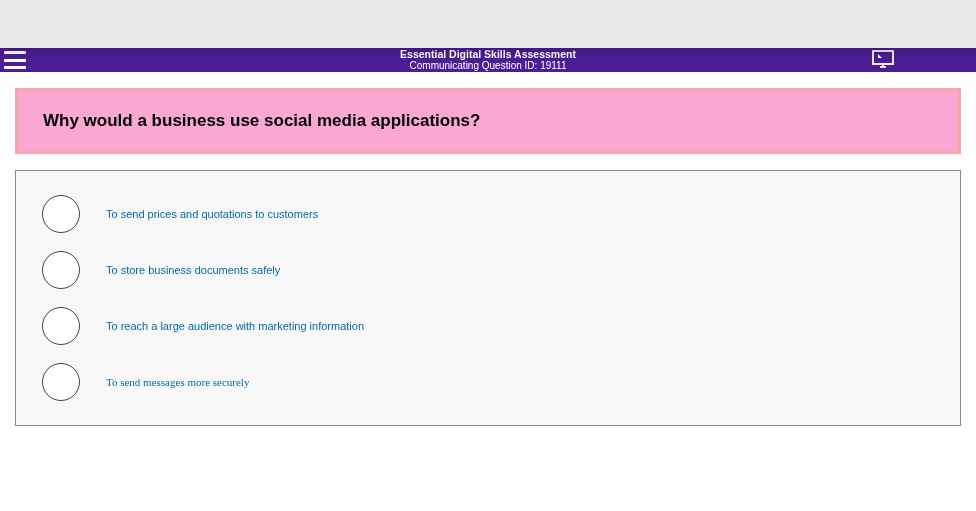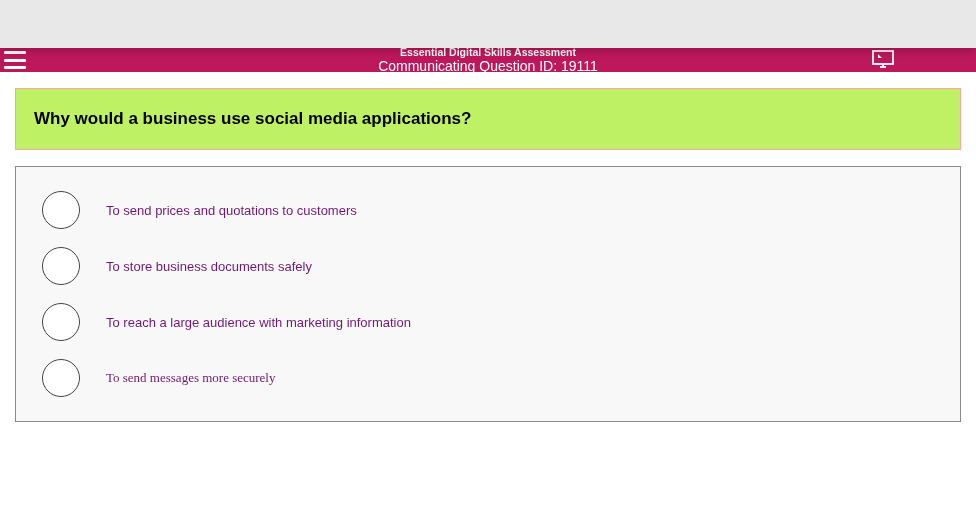--- a/index.html
+++ b/index.html
@@ -16,21 +16,21 @@
     }
     .top-gray-bar {
       height: 48px;
       background: #e8e8e8;
       width: 100%;
       box-shadow: 0 4px 8px rgba(0,0,0,0.18);
       position: relative;
       z-index: 2;
     }
     .header-bar {
-      background: #be185d;
+      background: #4c1d95;
       height: 24px;
       display: flex;
       align-items: center;
       justify-content: center;
       position: relative;
       color: #ffffff;
       font-size: 10px;
       line-height: 1;
     }
     .hamburger {
@@ -52,37 +52,37 @@
       border-radius: 1px;
     }
     .header-titles {
       text-align: center;
     }
     .header-title {
       font-weight: bold;
       font-size: 10.5px;
     }
     .header-subtitle {
-      font-size: 14px;
+      font-size: 10px;
       margin-top: 1px;
     }
     .monitor-icon {
       position: absolute;
       right: 82px;
       top: 50%;
       transform: translateY(-50%);
       cursor: pointer;
     }
     .content-area {
       padding: 16px 15px 0 15px;
     }
     .question-box {
-      background: #bef264;
-      border: 1px solid #fca5a5;
-      padding: 20px 18px;
+      background: #f9a8d4;
+      border: 3px solid #fca5a5;
+      padding: 20px 25px;
       margin-bottom: 16px;
     }
     .question-text {
       font-weight: bold;
       font-size: 17px;
       color: #000;
     }
     .answers-box {
       background: #f8f8f8;
       border: 1px solid #8a8a8a;
@@ -101,22 +101,22 @@
     .radio-circle {
       width: 38px;
       height: 38px;
       border: 1.5px solid #444;
       border-radius: 50%;
       flex-shrink: 0;
       margin-right: 26px;
       background: #fff;
     }
     .answer-text {
-      font-size: 13px;
-      color: #701a75;
+      font-size: 11px;
+      color: #0369a1;
     }
   </style>
 </head>
 <body>
 
 <div class="top-gray-bar"></div>
 
 <div class="header-bar">
   <div class="hamburger">
     <span></span>

